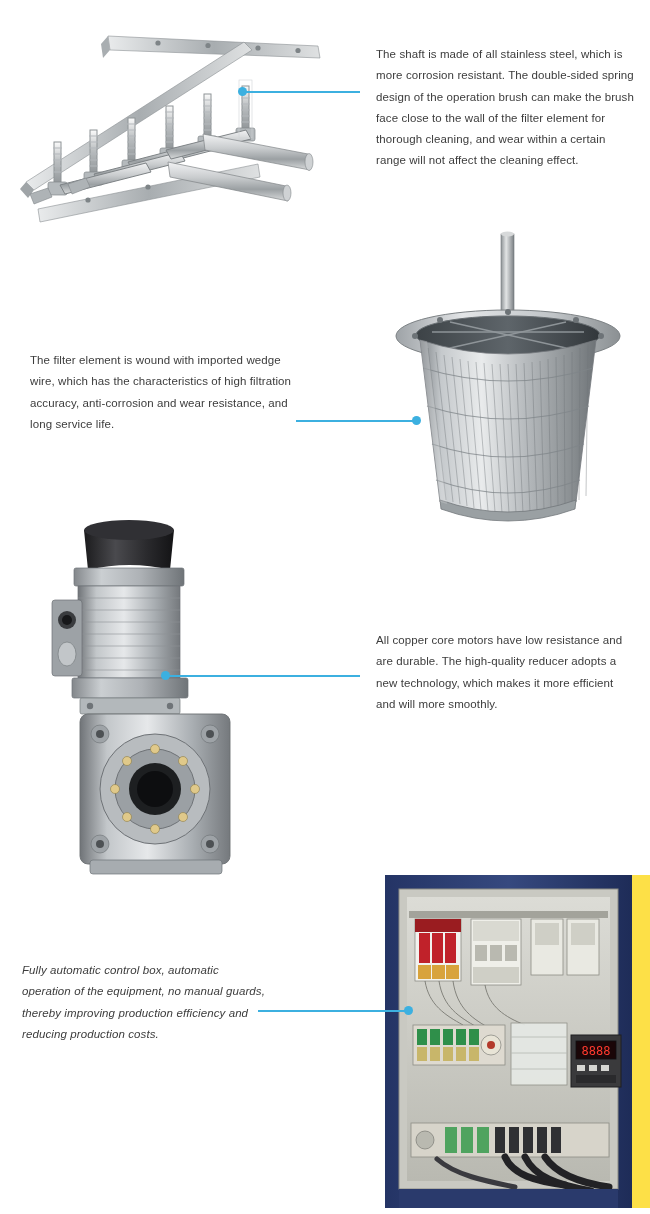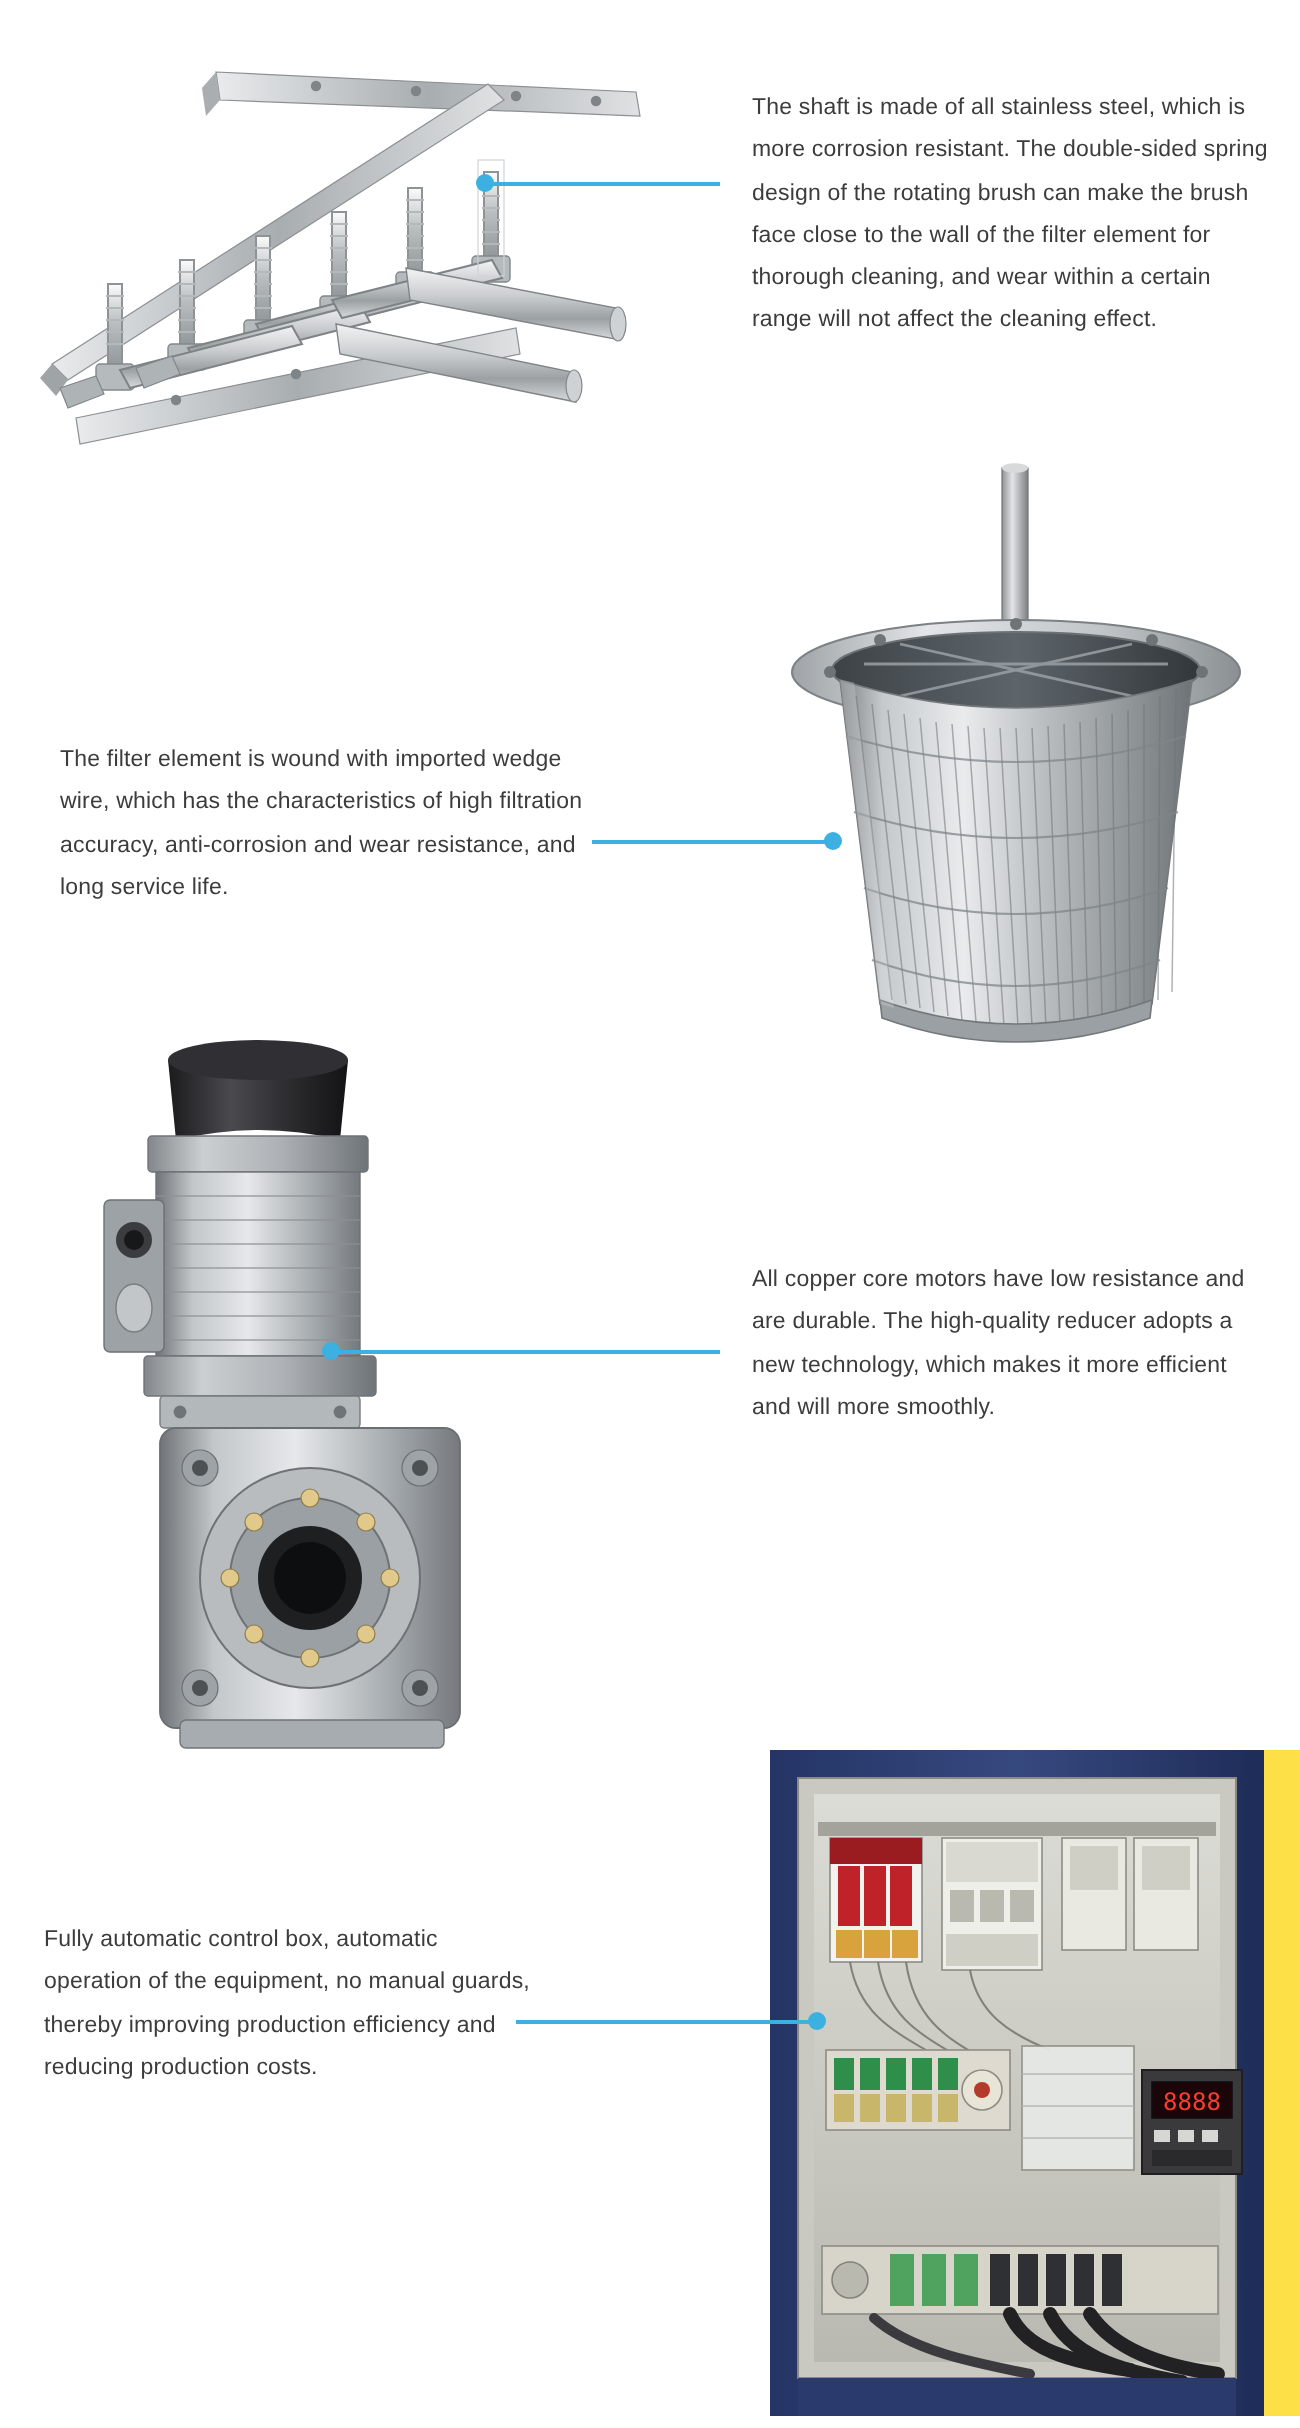--- a/index.html
+++ b/index.html
@@ -153,21 +153,21 @@
 
     <g fill="#aeb3b6" stroke="#81868a" stroke-width="0.6">
       <polygon points="22,180 40,174 44,183 26,190"></polygon>
       <polygon points="60,170 78,164 82,173 64,180"></polygon>
     </g>
 
     <rect x="231" y="66" width="13" height="58" fill="none" stroke="#cfd4d7" stroke-width="0.6"></rect>
   </svg>
 </div>
 
-<div class="caption" style="left:376px; top:44px; width:262px;">The shaft is made of all stainless steel, which is more corrosion resistant. The double-sided spring design of the rotating brush can make the brush face close to the wall of the filter element for thorough cleaning, and wear within a certain range will not affect the cleaning effect.</div>
+<div class="caption" style="left:376px; top:44px; width:262px;">The shaft is made of all stainless steel, which is more corrosion resistant. The double-sided spring design of the operation brush can make the brush face close to the wall of the filter element for thorough cleaning, and wear within a certain range will not affect the cleaning effect.</div>
 <div class="connector" style="left:244px; top:91px; width:116px;"></div>
 <div class="dot" style="left:238px; top:87px;"></div>
 
 <div class="panel" id="filter-photo">
   <svg width="268" height="320" viewBox="0 0 268 320">
     <defs>
       <linearGradient id="cyl" x1="0" y1="0" x2="1" y2="0">
         <stop offset="0%" stop-color="#7d8286"></stop>
         <stop offset="12%" stop-color="#c5c9cc"></stop>
         <stop offset="35%" stop-color="#e9ebec"></stop>
@@ -247,21 +247,21 @@
       <path d="M52 216 Q128 242 204 216"></path>
       <path d="M56 252 Q128 278 200 252"></path>
     </g>
 
     <path d="M60 272 Q128 296 196 272 L195 281 Q128 305 61 281 Z" fill="#9aa0a3" stroke="#72777b" stroke-width="0.8"></path>
 
     <path d="M40 112 L60 274 L67 276 L47 113 Z" fill="#ffffff" opacity="0.18"></path>
   </svg>
 </div>
 
-<div class="caption" style="left:30px; top:350px; width:268px;margin-top:20px;">The filter element is wound with imported wedge wire, which has the characteristics of high filtration accuracy, anti-corrosion and wear resistance, and long service life.</div>
+<div class="caption" style="left:30px; top:350px; width:268px;">The filter element is wound with imported wedge wire, which has the characteristics of high filtration accuracy, anti-corrosion and wear resistance, and long service life.</div>
 <div class="connector" style="left:296px; top:420px; width:120px;"></div>
 <div class="dot" style="left:412px; top:416px;"></div>
 
 <div class="panel" id="motor-photo">
   <svg width="250" height="370" viewBox="0 0 250 370">
     <defs>
       <linearGradient id="alum" x1="0" y1="0" x2="1" y2="0">
         <stop offset="0%" stop-color="#707478"></stop>
         <stop offset="18%" stop-color="#c3c7ca"></stop>
         <stop offset="45%" stop-color="#e6e8ea"></stop>
@@ -460,15 +460,15 @@
       <path d="M160 282 C 172 300, 196 308, 224 312"></path>
     </g>
     <g stroke="#3a3a3f" stroke-width="5" fill="none" stroke-linecap="round">
       <path d="M52 284 C 70 300, 100 306, 130 312"></path>
     </g>
 
     <rect x="14" y="314" width="219" height="19" fill="#2a3a6c"></rect>
   </svg>
 </div>
 
-<div class="caption" style="left:22px; top:960px; width:248px;">Fully automatic control box, automatic operation of the equipment, no manual guards, thereby improving production efficiency and reducing production costs.</div>
+<div class="caption" style="left:22px; top:960px; width:248px;font-style:italic;">Fully automatic control box, automatic operation of the equipment, no manual guards, thereby improving production efficiency and reducing production costs.</div>
 <div class="connector" style="left:258px; top:1010px; width:150px;"></div>
 <div class="dot" style="left:404px; top:1006px;"></div>
 
 </body></html>

